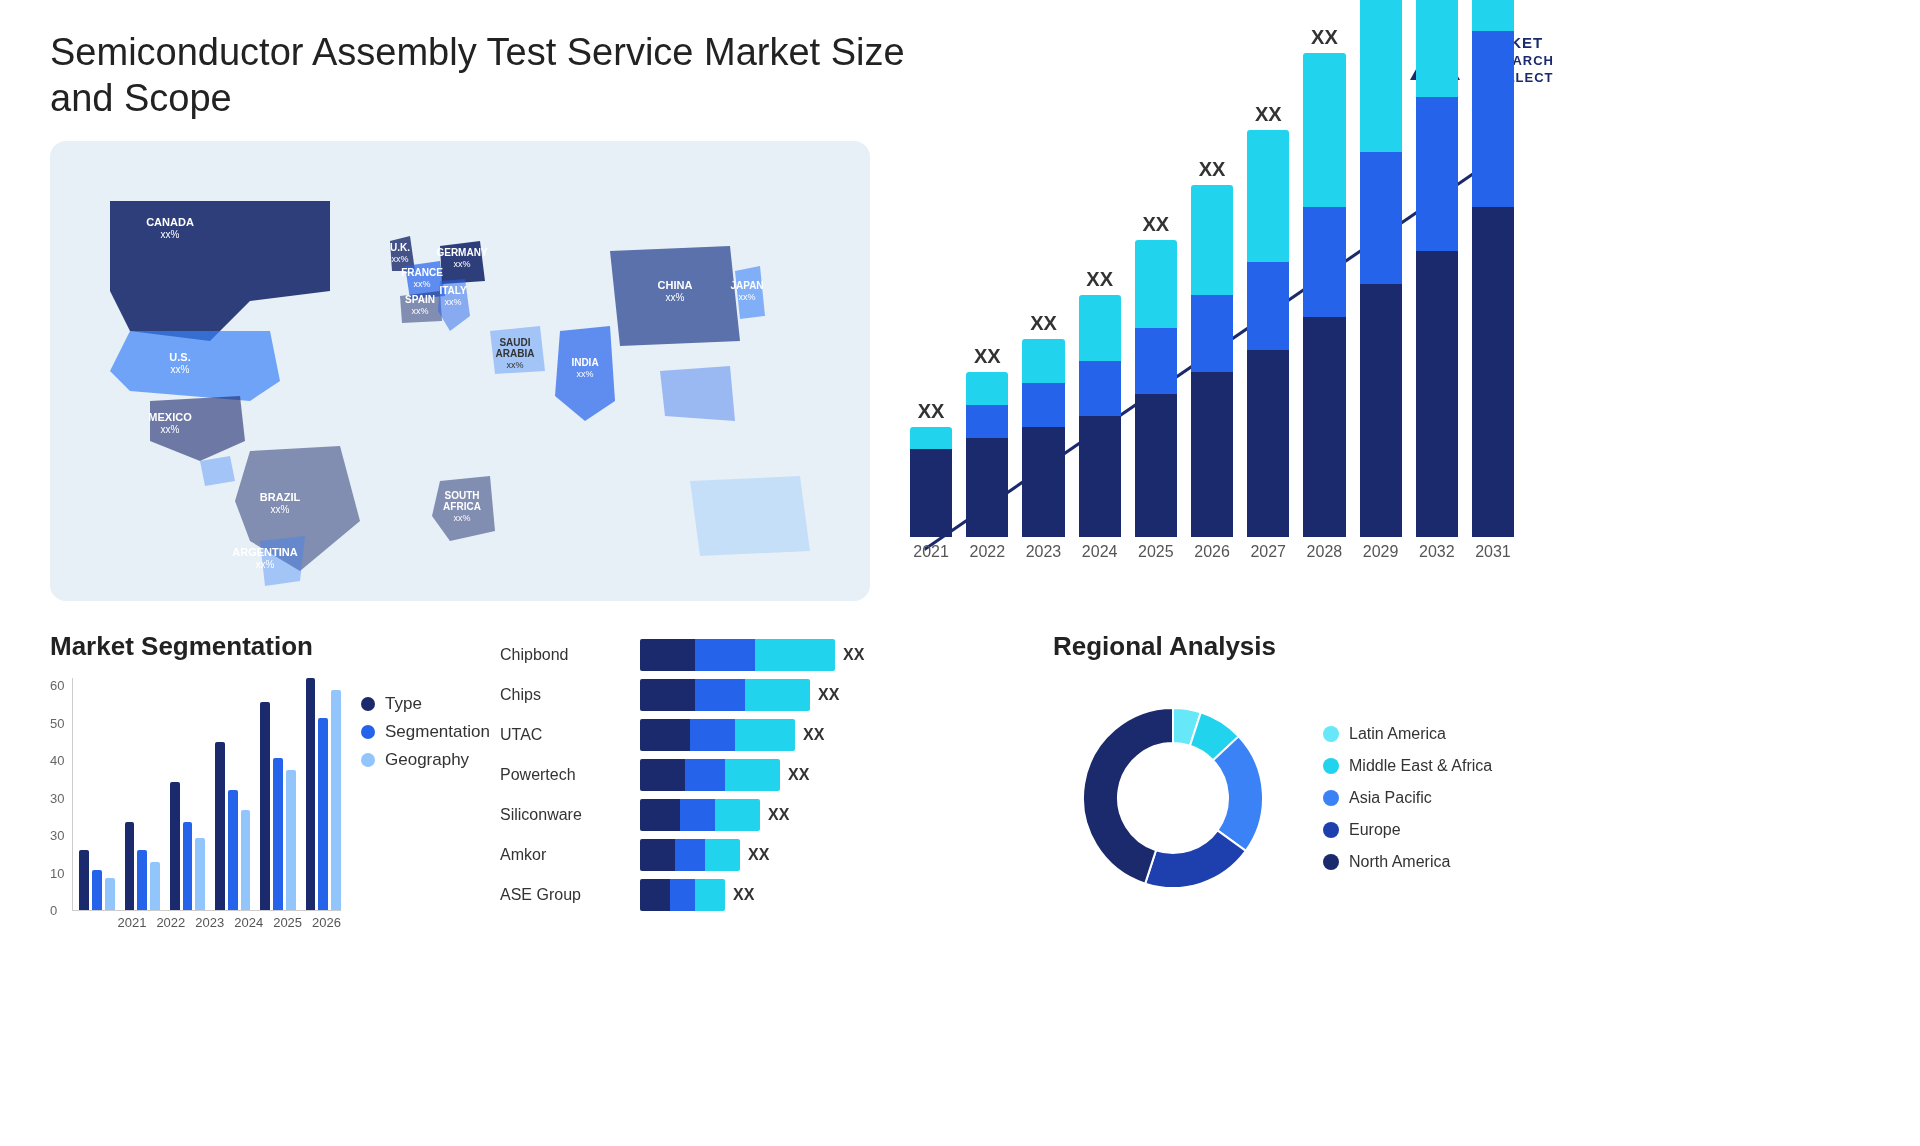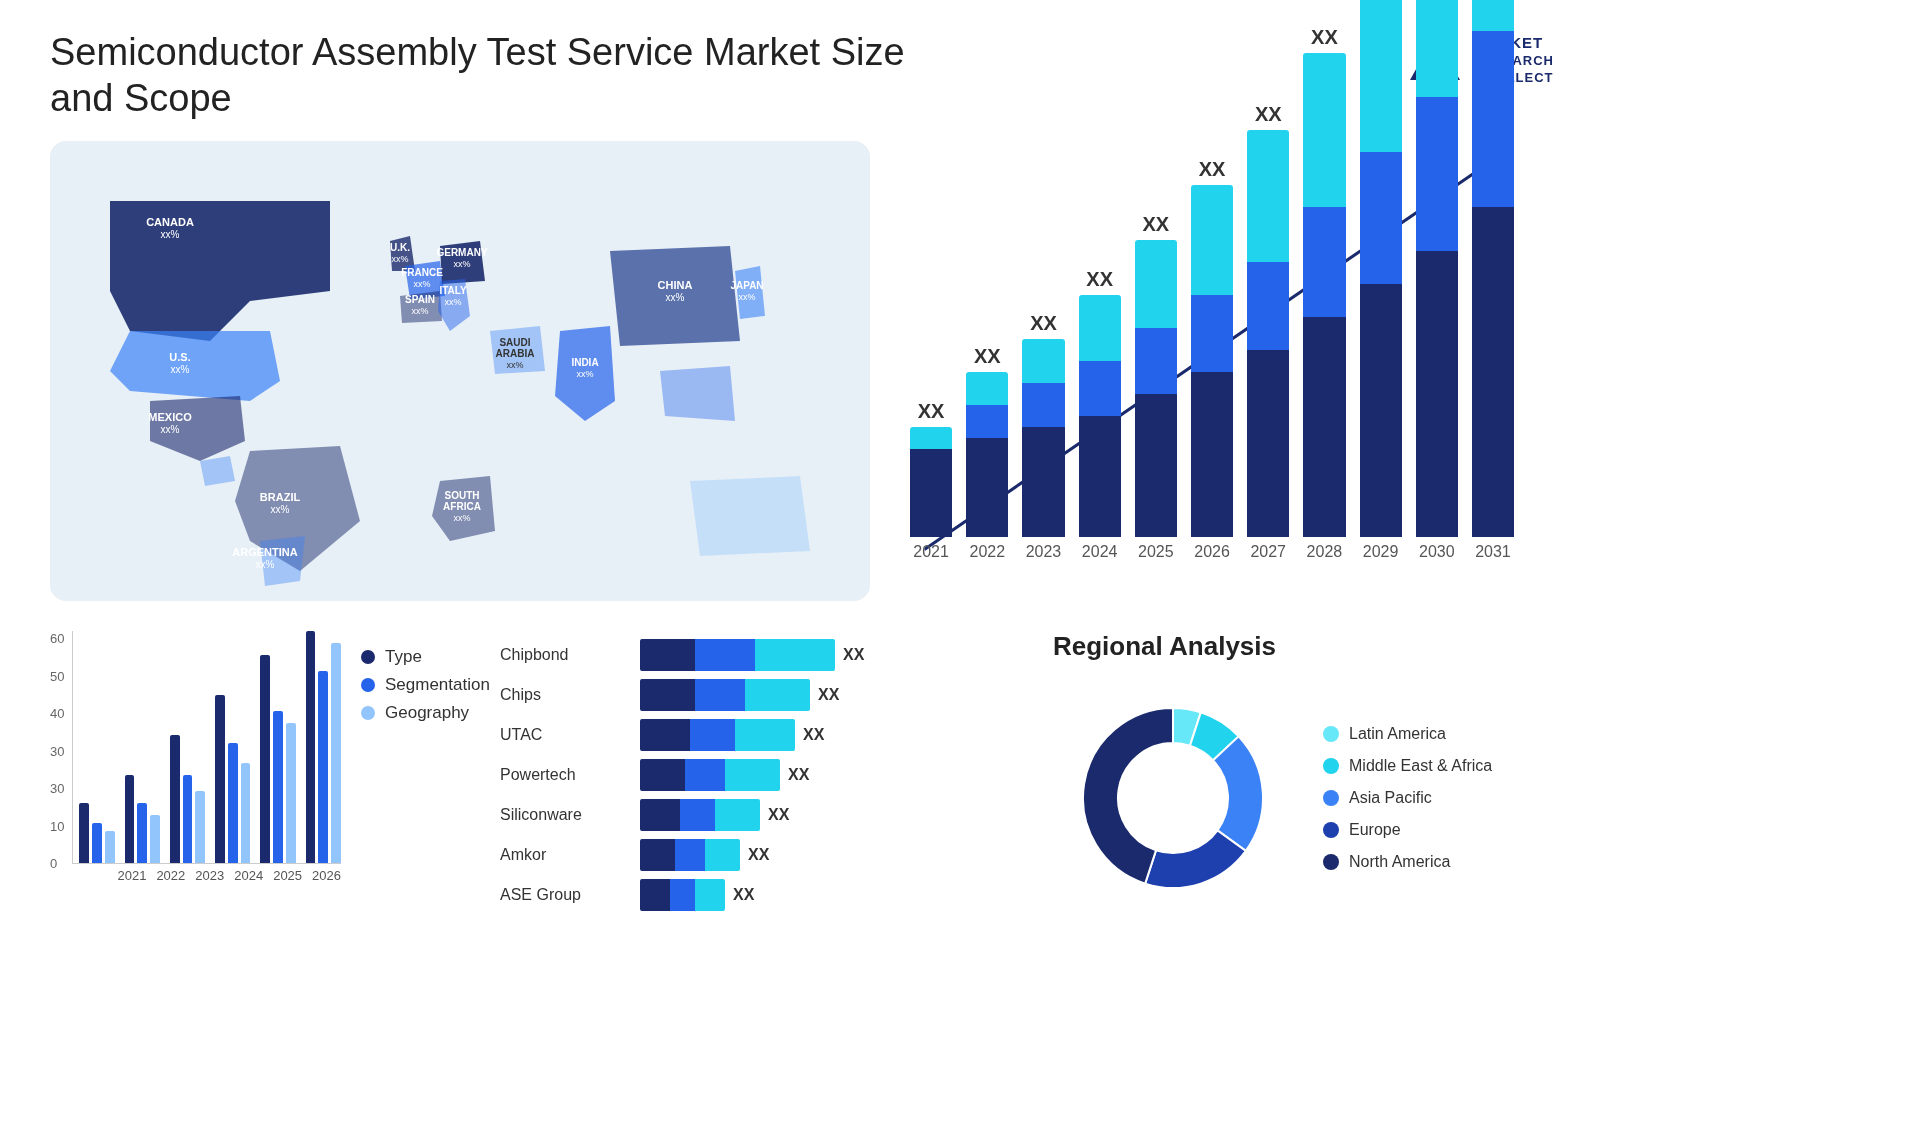--- a/index.html
+++ b/index.html
@@ -487,37 +487,38 @@
               <div style="background: rgb(34, 211, 238); height: 187px; width: 100%;"></div>
             </div>
             <div class="bar-year">2029</div>
           </div>
           <div style="display: flex; flex-direction: column; align-items: center; flex: 1 1 0%; position: relative; z-index: 2;">
             <div style="display: flex; flex-direction: column-reverse; width: 100%; border-radius: 3px 3px 0px 0px; overflow: hidden;">
               <div style="background: rgb(26, 42, 108); height: 286px; width: 100%;"></div>
               <div style="background: rgb(37, 99, 235); height: 154px; width: 100%;"></div>
               <div style="background: rgb(34, 211, 238); height: 220px; width: 100%;"></div>
             </div>
-            <div class="bar-year">2030</div>
+            <div class="bar-year">2032</div>
           </div>
           <div style="display: flex; flex-direction: column; align-items: center; flex: 1 1 0%; position: relative; z-index: 2;">
             <div style="display: flex; flex-direction: column-reverse; width: 100%; border-radius: 3px 3px 0px 0px; overflow: hidden;">
               <div style="background: rgb(26, 42, 108); height: 330px; width: 100%;"></div>
               <div style="background: rgb(37, 99, 235); height: 176px; width: 100%;"></div>
               <div style="background: rgb(34, 211, 238); height: 264px; width: 100%;"></div>
             </div>
             <div class="bar-year">2031</div>
           </div>
         </div>
     </div>
   </div>
 
   <div class="bottom-section">
 
     <div class="segmentation-area">
+      <div class="section-title">Market Segmentation</div>
       <div style="display:flex; align-items:flex-start; gap:20px;">
         <div style="display:flex; gap:0; align-items:flex-start;">
           <div class="seg-y-axis" id="seg-y-axis">
               <div>0</div>
               <div>10</div>
               <div>30</div>
               <div>30</div>
               <div>40</div>
               <div>50</div>
               <div>60</div>

